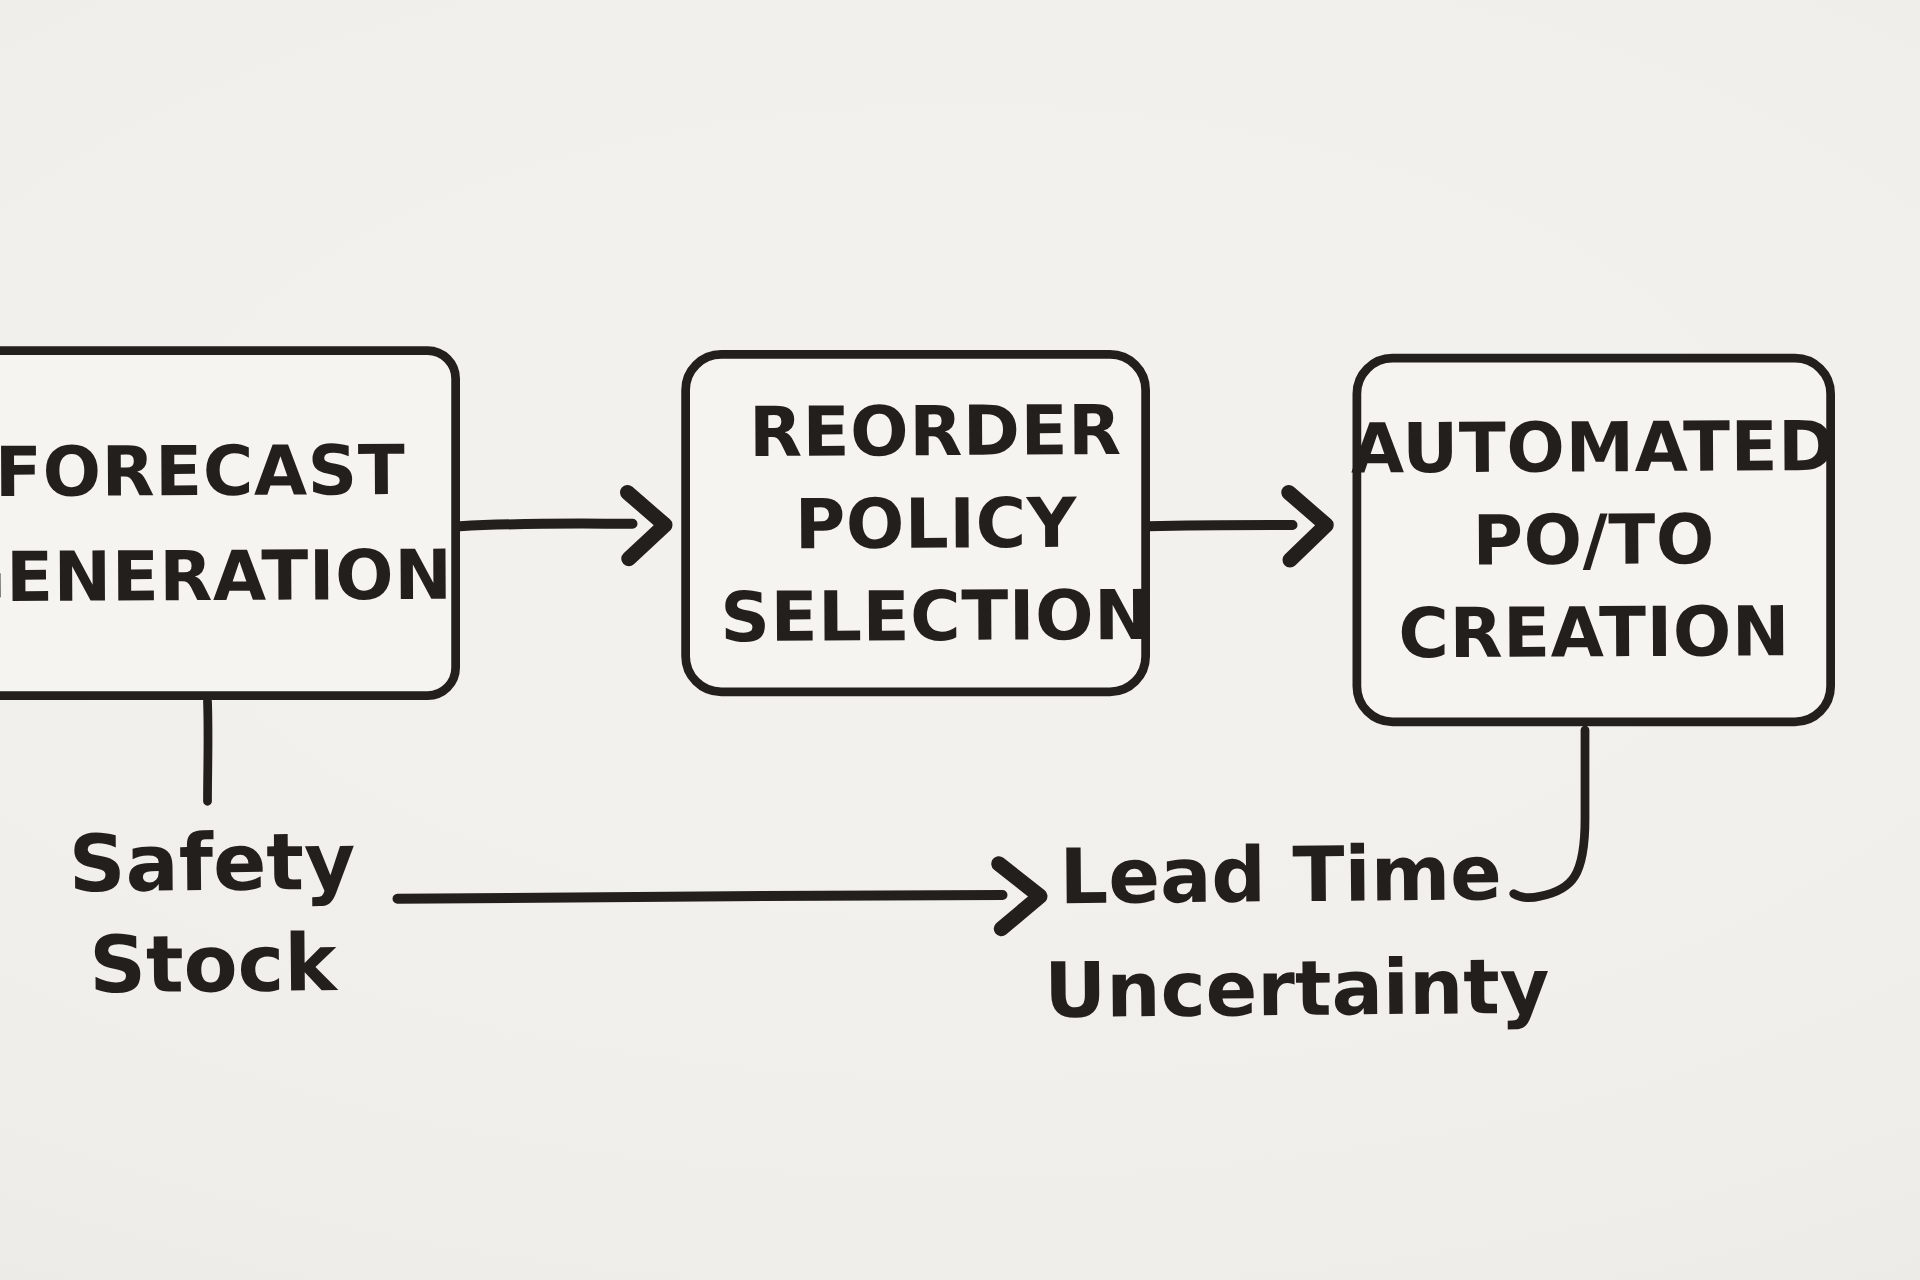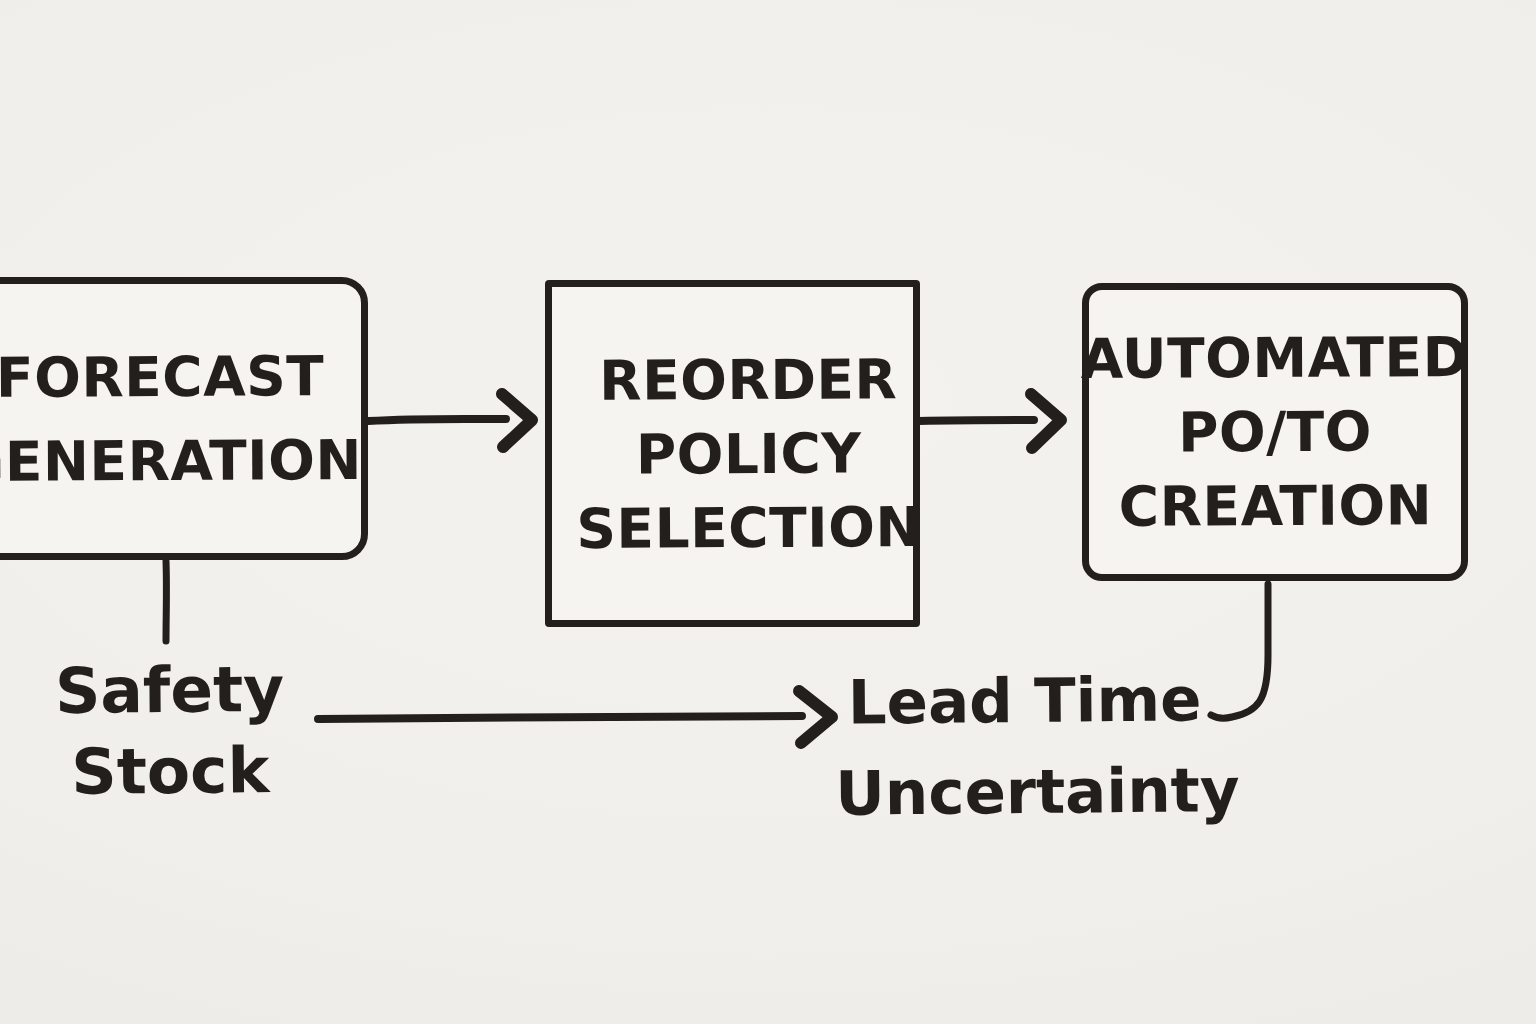--- a/index.html
+++ b/index.html
@@ -54,28 +54,28 @@
     transform: rotate(-0.3deg);
   }
   .node-forecast {
     left: -48px; top: 277px;
     width: 416px; height: 283px;
     border-radius: 26px;
   }
   .node-forecast .node-label { line-height: 84px; }
   .node-reorder {
     left: 545px; top: 280px;
-    width: 375px; height: 347px;
-    border-radius: 4px;
+    width: 375px; height: 277px;
+    border-radius: 32px;
     padding-left: 33px;
   }
   .node-automated {
     left: 1082px; top: 283px;
     width: 386px; height: 298px;
-    border-radius: 20px;
+    border-radius: 32px;
   }
 
   .annotation {
     position: absolute;
     font-weight: bold;
     text-align: center;
     white-space: pre-line;
     transform: rotate(-0.5deg);
   }
   .annotation-safety {

